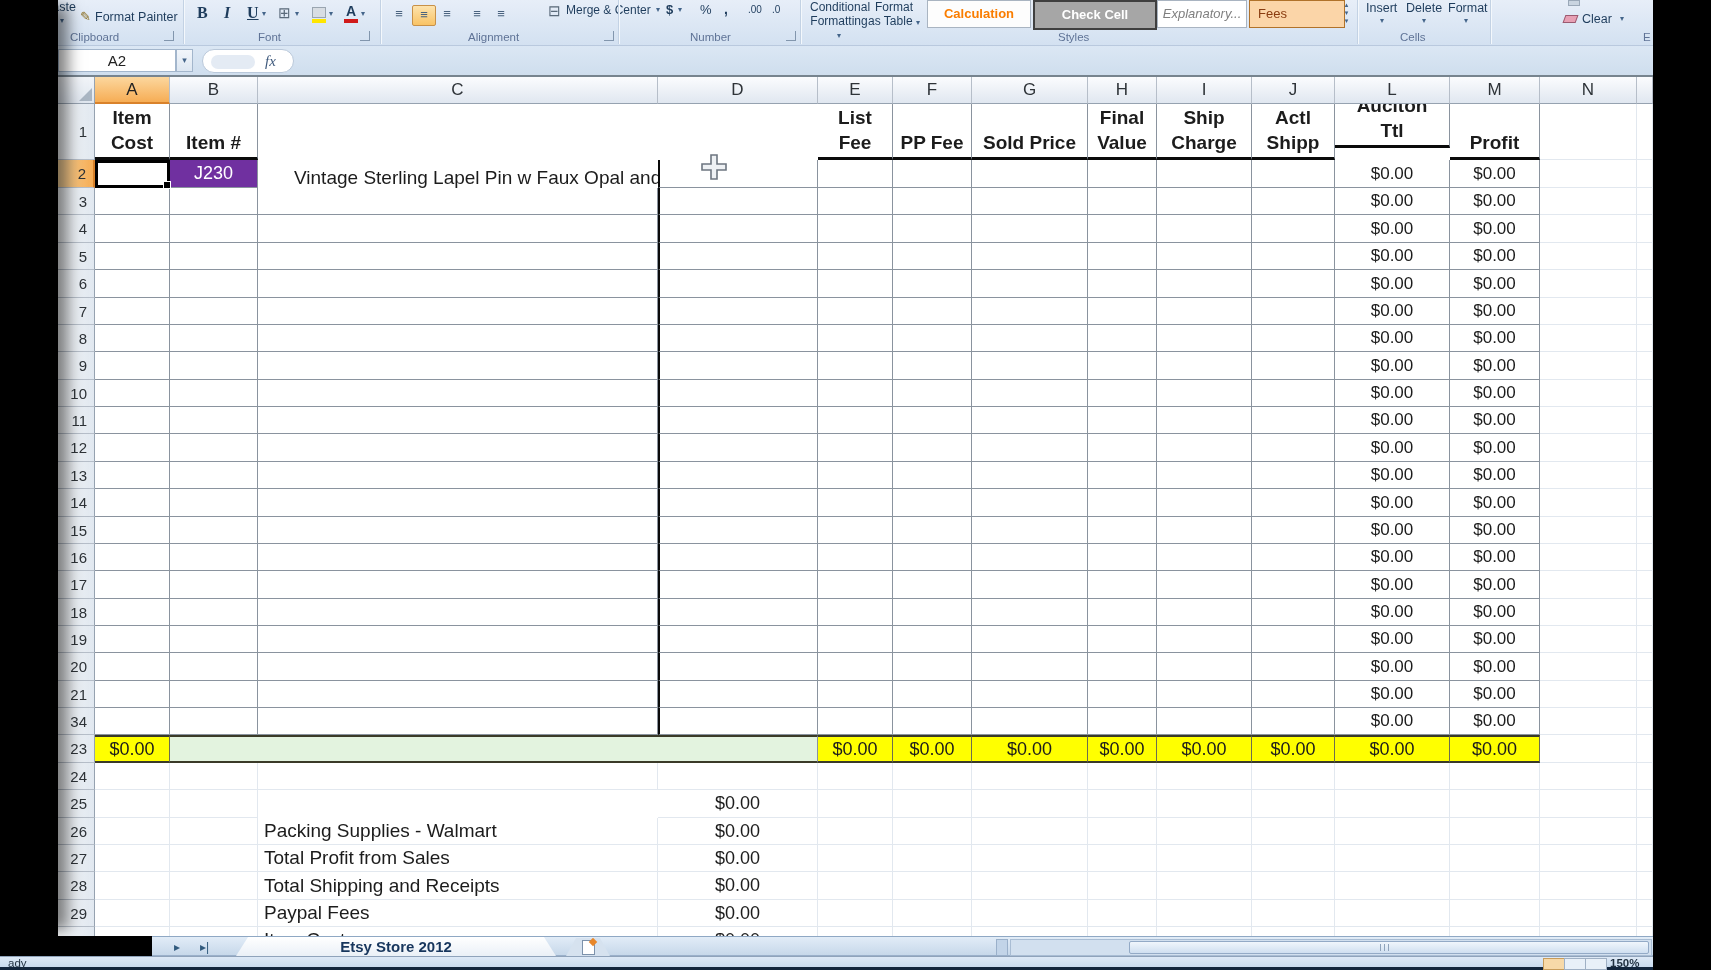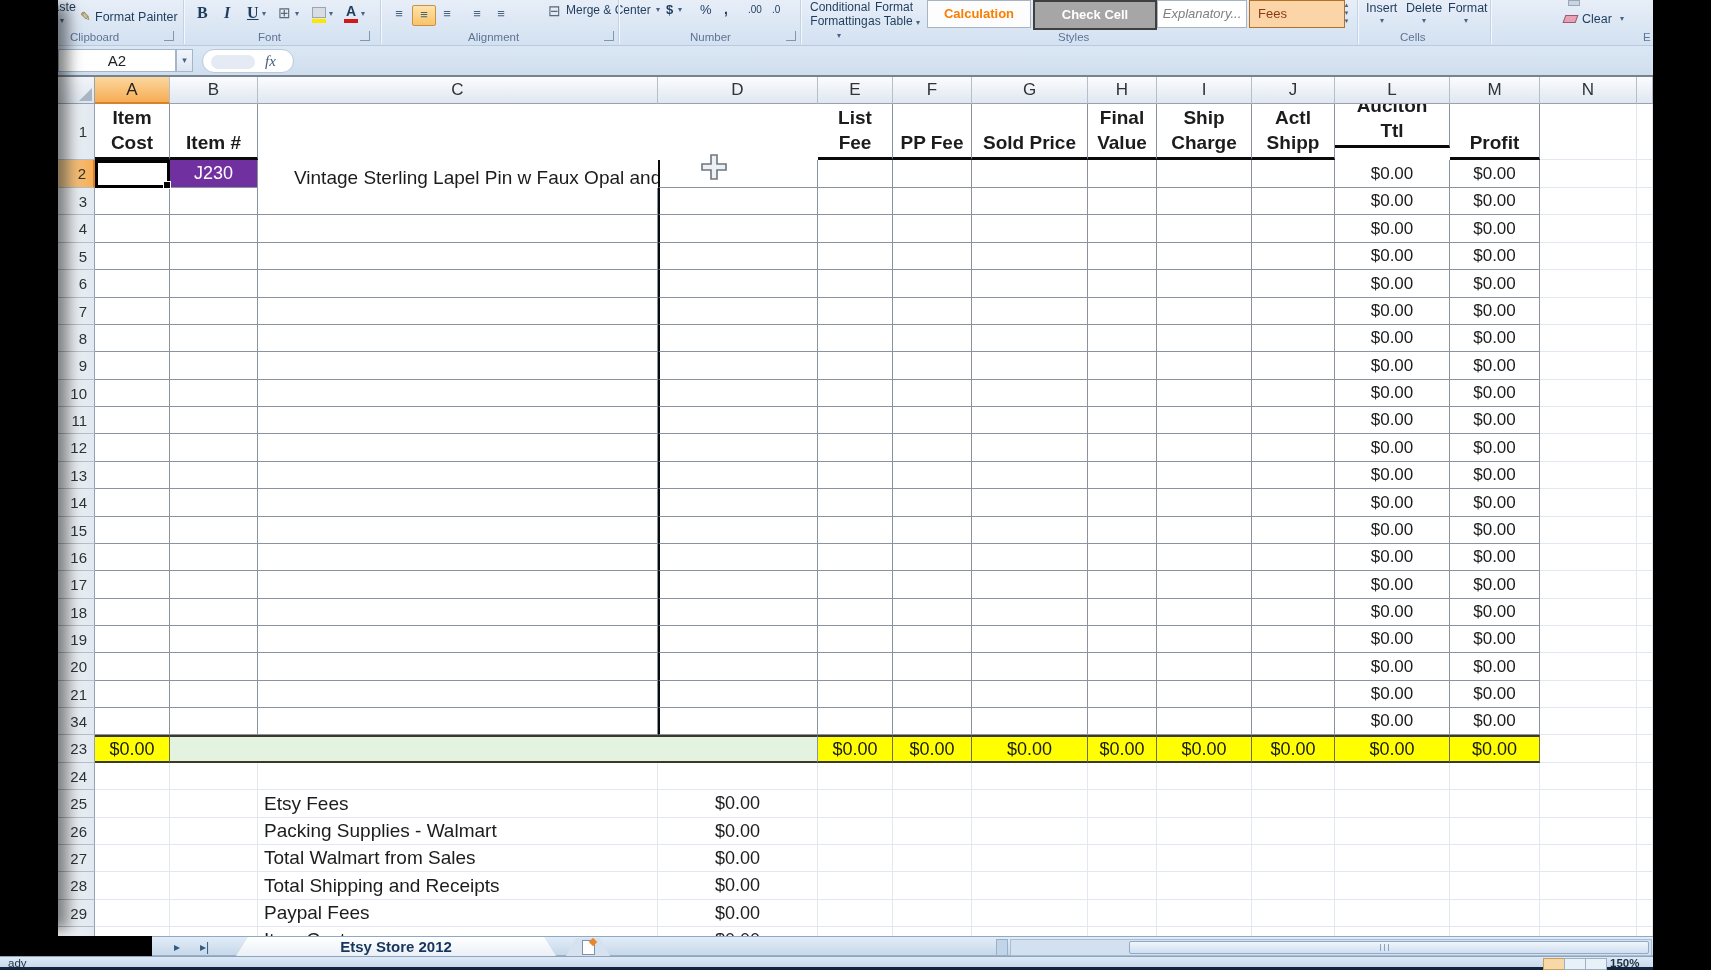--- a/index.html
+++ b/index.html
@@ -320,23 +320,22 @@
       <div class="cell" style="left: 163px; top: 385px; width: 400px; height: 28px;"></div>
       <div class="cell" style="left: 163px; top: 413px; width: 400px; height: 27px;"></div>
       <div class="cell" style="left: 163px; top: 440px; width: 400px; height: 27px;"></div>
       <div class="cell" style="left: 163px; top: 467px; width: 400px; height: 28px;"></div>
       <div class="cell" style="left: 163px; top: 495px; width: 400px; height: 27px;"></div>
       <div class="cell" style="left: 163px; top: 522px; width: 400px; height: 27px;"></div>
       <div class="cell" style="left: 163px; top: 549px; width: 400px; height: 28px;"></div>
       <div class="cell" style="left: 163px; top: 577px; width: 400px; height: 27px;"></div>
       <div class="cell" style="left: 163px; top: 604px; width: 400px; height: 27px;"></div>
       <div class="cell faint" style="left: 163px; top: 659px; width: 400px; height: 27px;"></div>
-      <div class="cell faint slabel" style="left: 163px; top: 686px; width: 400px; height: 28px;">Etsy Fees</div>
       <div class="cell faint slabel" style="left: 163px; top: 714px; width: 400px; height: 27px;">Packing Supplies - Walmart</div>
-      <div class="cell faint slabel" style="left: 163px; top: 741px; width: 400px; height: 27px;">Total Walmart from Sales</div>
+      <div class="cell faint slabel" style="left: 163px; top: 741px; width: 400px; height: 27px;">Total Profit from Sales</div>
       <div class="cell faint slabel" style="left: 163px; top: 768px; width: 400px; height: 28px;">Total Shipping and Receipts</div>
       <div class="cell faint slabel" style="left: 163px; top: 796px; width: 400px; height: 27px;">Paypal Fees</div>
       <div class="cell faint slabel" style="left: 163px; top: 823px; width: 400px; height: 27px;">Item Cost</div>
       <div class="cell thickL" style="left: 563px; top: 56px; width: 160px; height: 28px;"></div>
       <div class="cell thickL" style="left: 563px; top: 84px; width: 160px; height: 27px;"></div>
       <div class="cell thickL" style="left: 563px; top: 111px; width: 160px; height: 28px;"></div>
       <div class="cell thickL" style="left: 563px; top: 139px; width: 160px; height: 27px;"></div>
       <div class="cell thickL" style="left: 563px; top: 166px; width: 160px; height: 28px;"></div>
       <div class="cell thickL" style="left: 563px; top: 194px; width: 160px; height: 27px;"></div>
       <div class="cell thickL" style="left: 563px; top: 221px; width: 160px; height: 27px;"></div>

